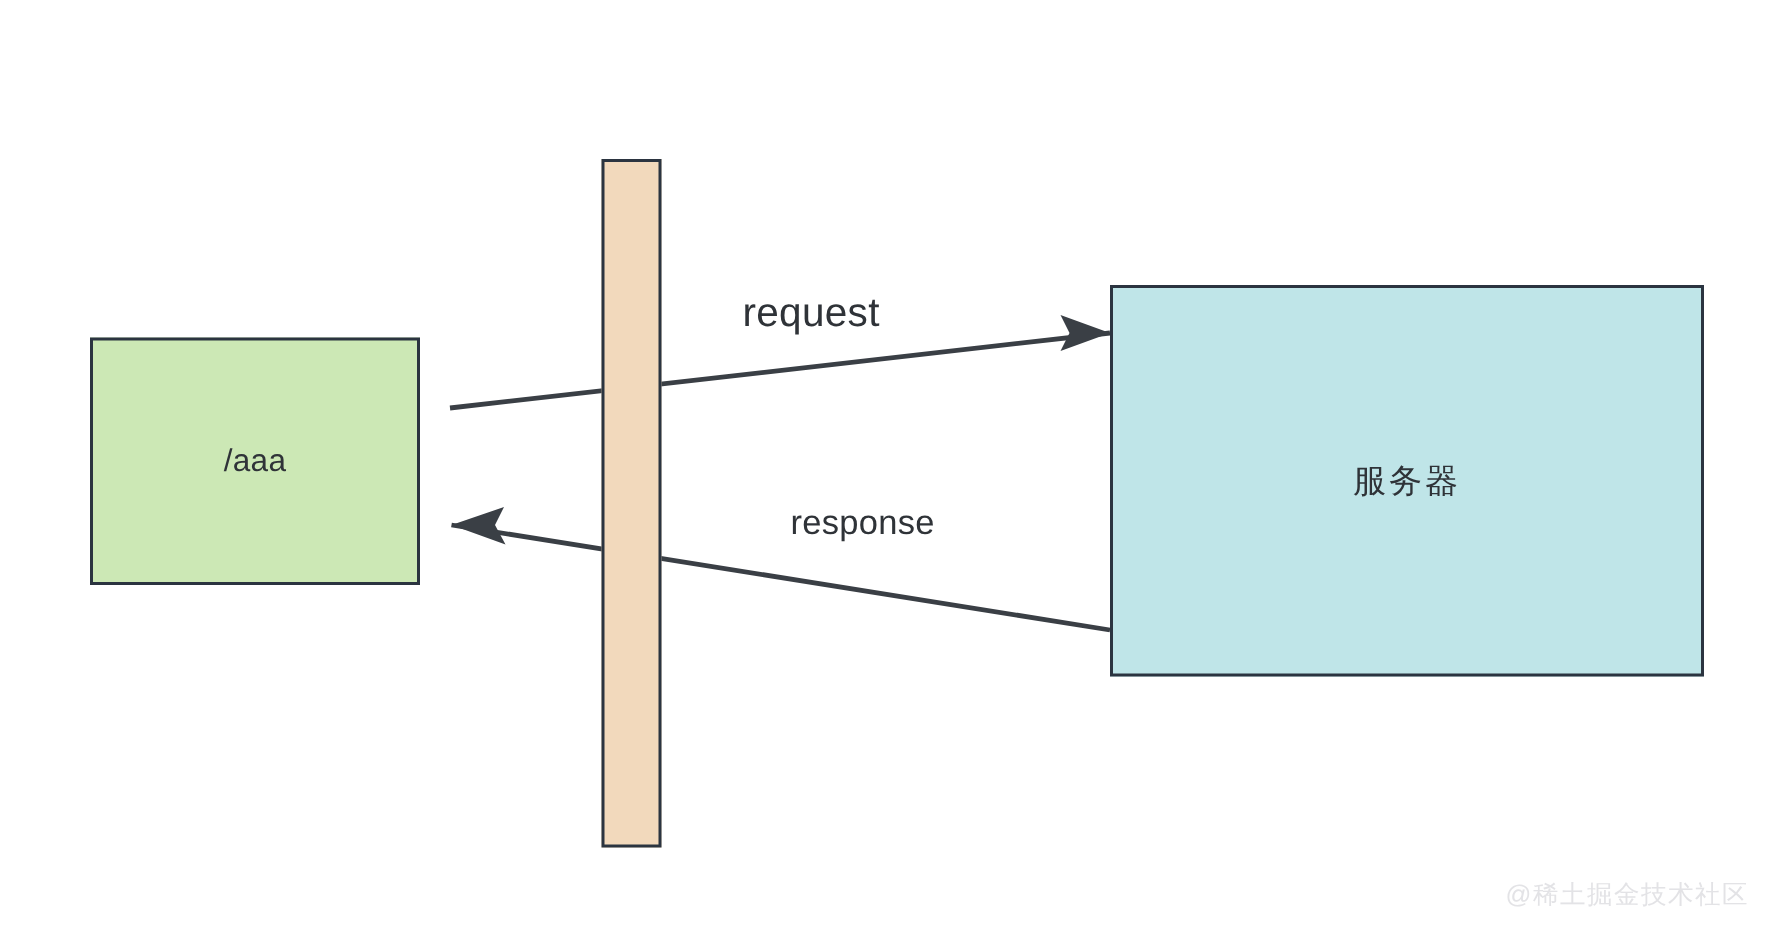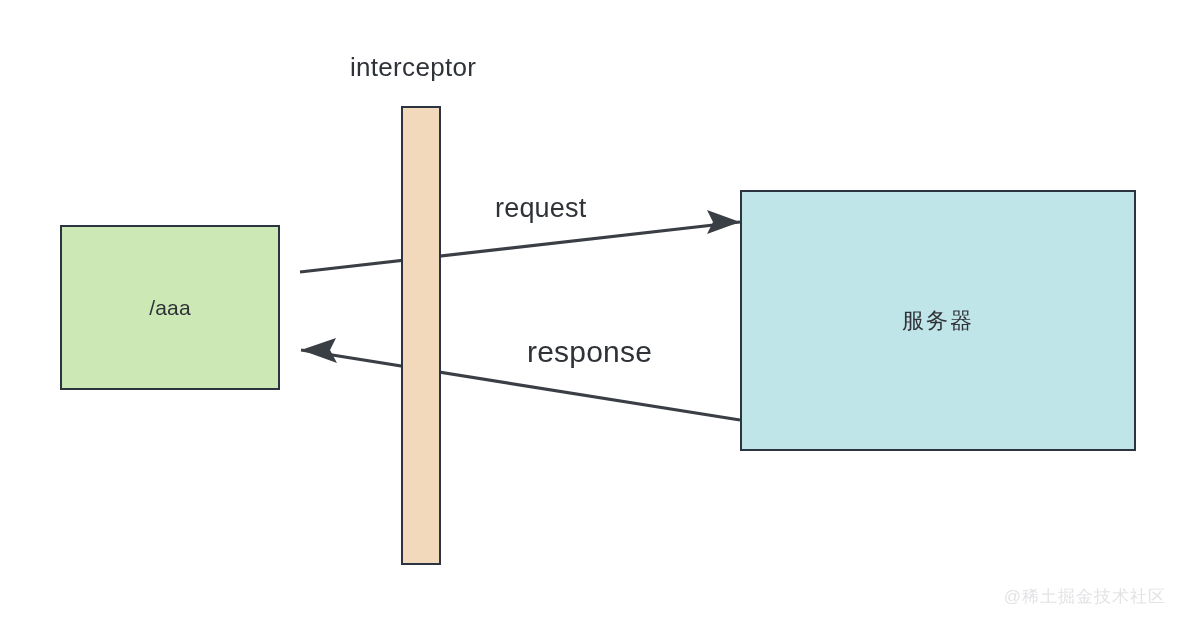--- a/index.html
+++ b/index.html
@@ -82,21 +82,21 @@
   }
   #request-label {
     left: 495px;
     top: 195px;
     font-size: 27px;
     letter-spacing: 0.2px;
   }
   #response-label {
     left: 527px;
     top: 337px;
-    font-size: 30px;
+    font-size: 23px;
     letter-spacing: 0.2px;
   }
 
   
   #watermark {
     position: absolute;
     right: 16px;
     bottom: 12px;
     font-size: 17px;
     color: #e3e3e6;
@@ -134,21 +134,20 @@
     <span class="node-label cjk">服务器</span>
   </div>
 
   <svg class="svg-layer layer-arrows" viewBox="0 0 1182 620" xmlns="http://www.w3.org/2000/svg">
 
     <polygon points="740,222 707,210 713,222 707,234" fill="#3a3f45"></polygon>
 
     <polygon points="301,350 336,338 330,350 337,363" fill="#3a3f45"></polygon>
   </svg>
 
-  <div class="diagram-text layer-text" id="interceptor-title">interceptor</div>
 
   <div class="diagram-text layer-text" id="request-label">request</div>
 
   <div class="diagram-text layer-text" id="response-label">response</div>
 
   <div class="layer-text" id="watermark">@稀土掘金技术社区</div>
 
 </div>
 
 </body></html>

